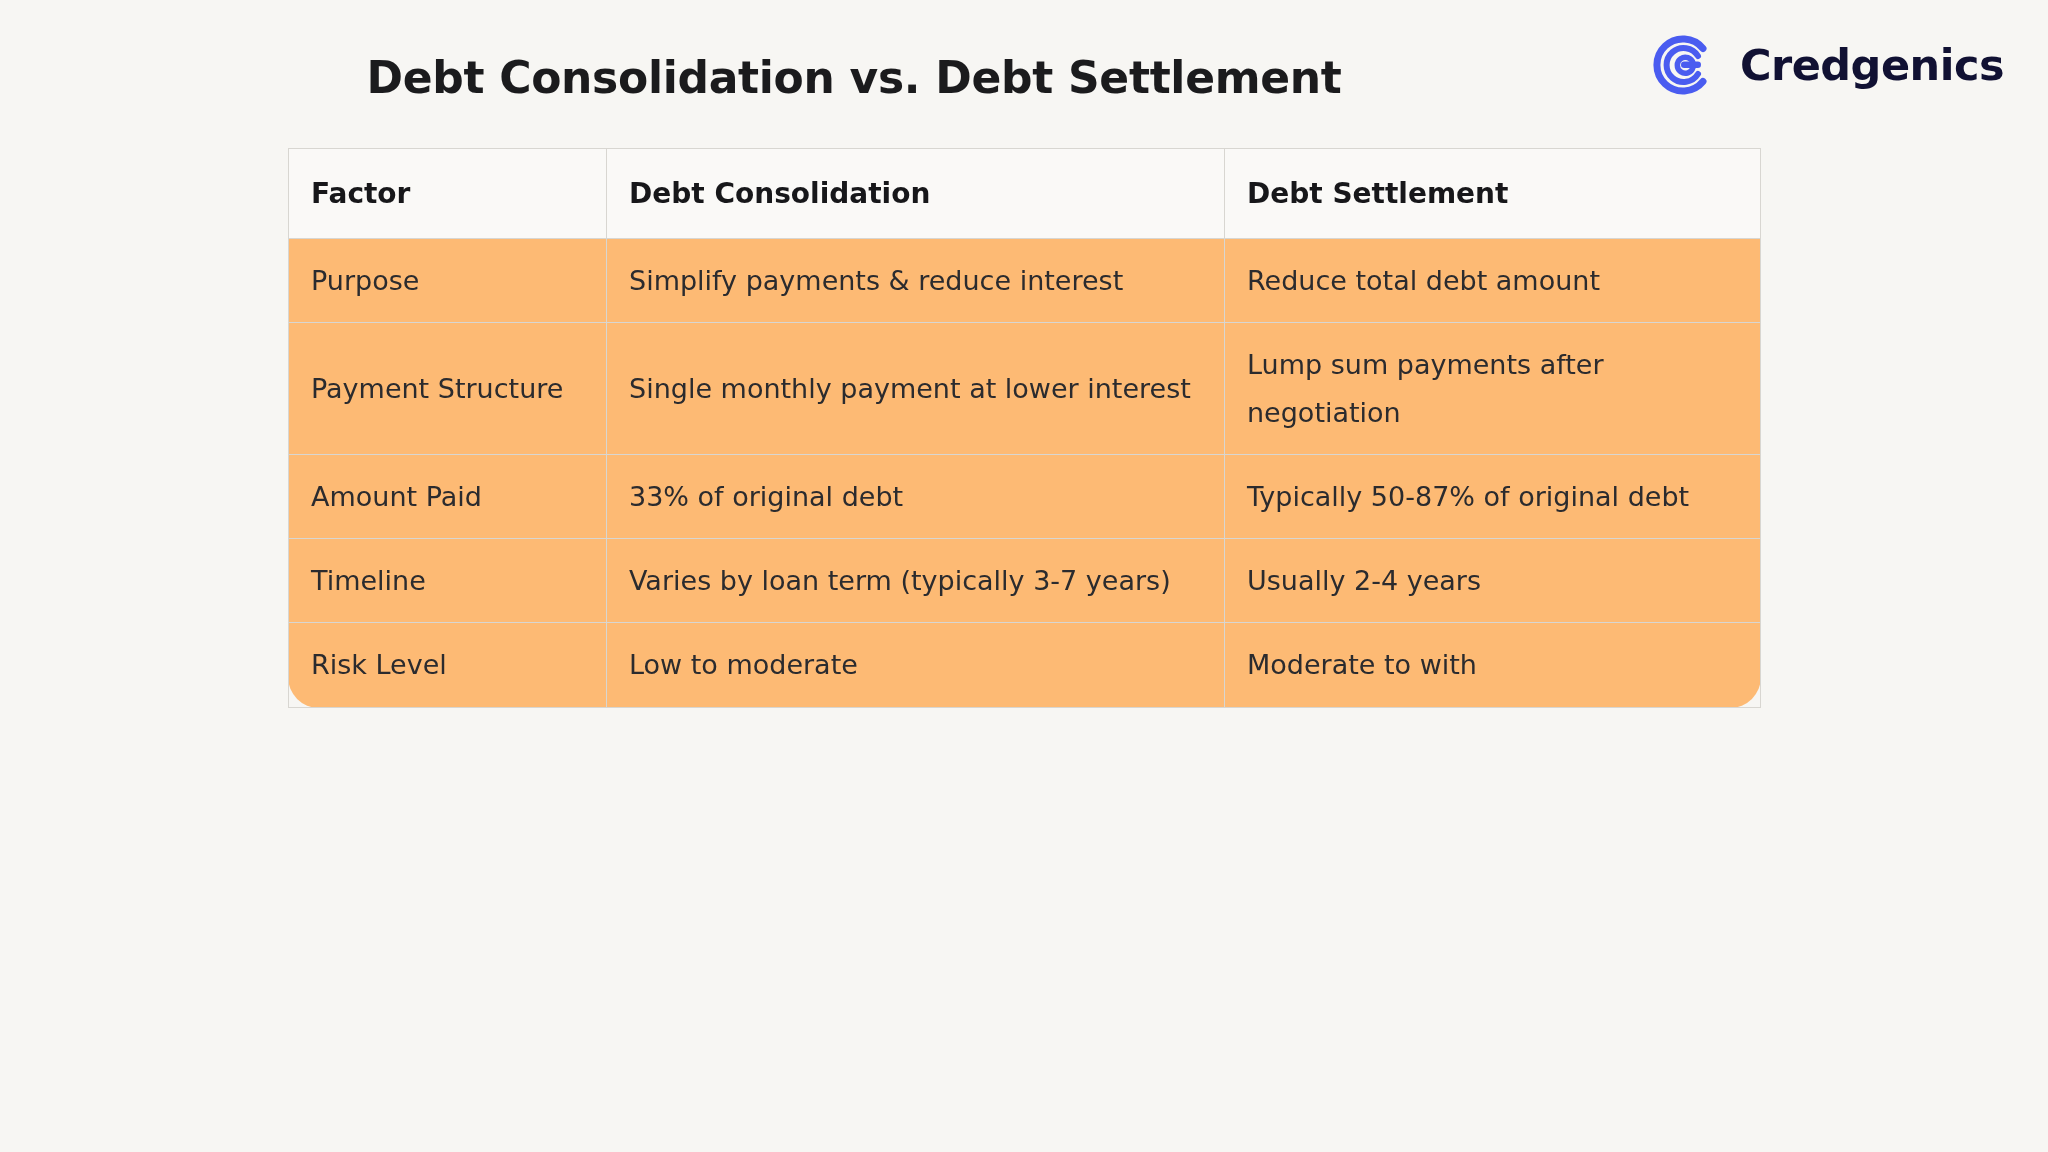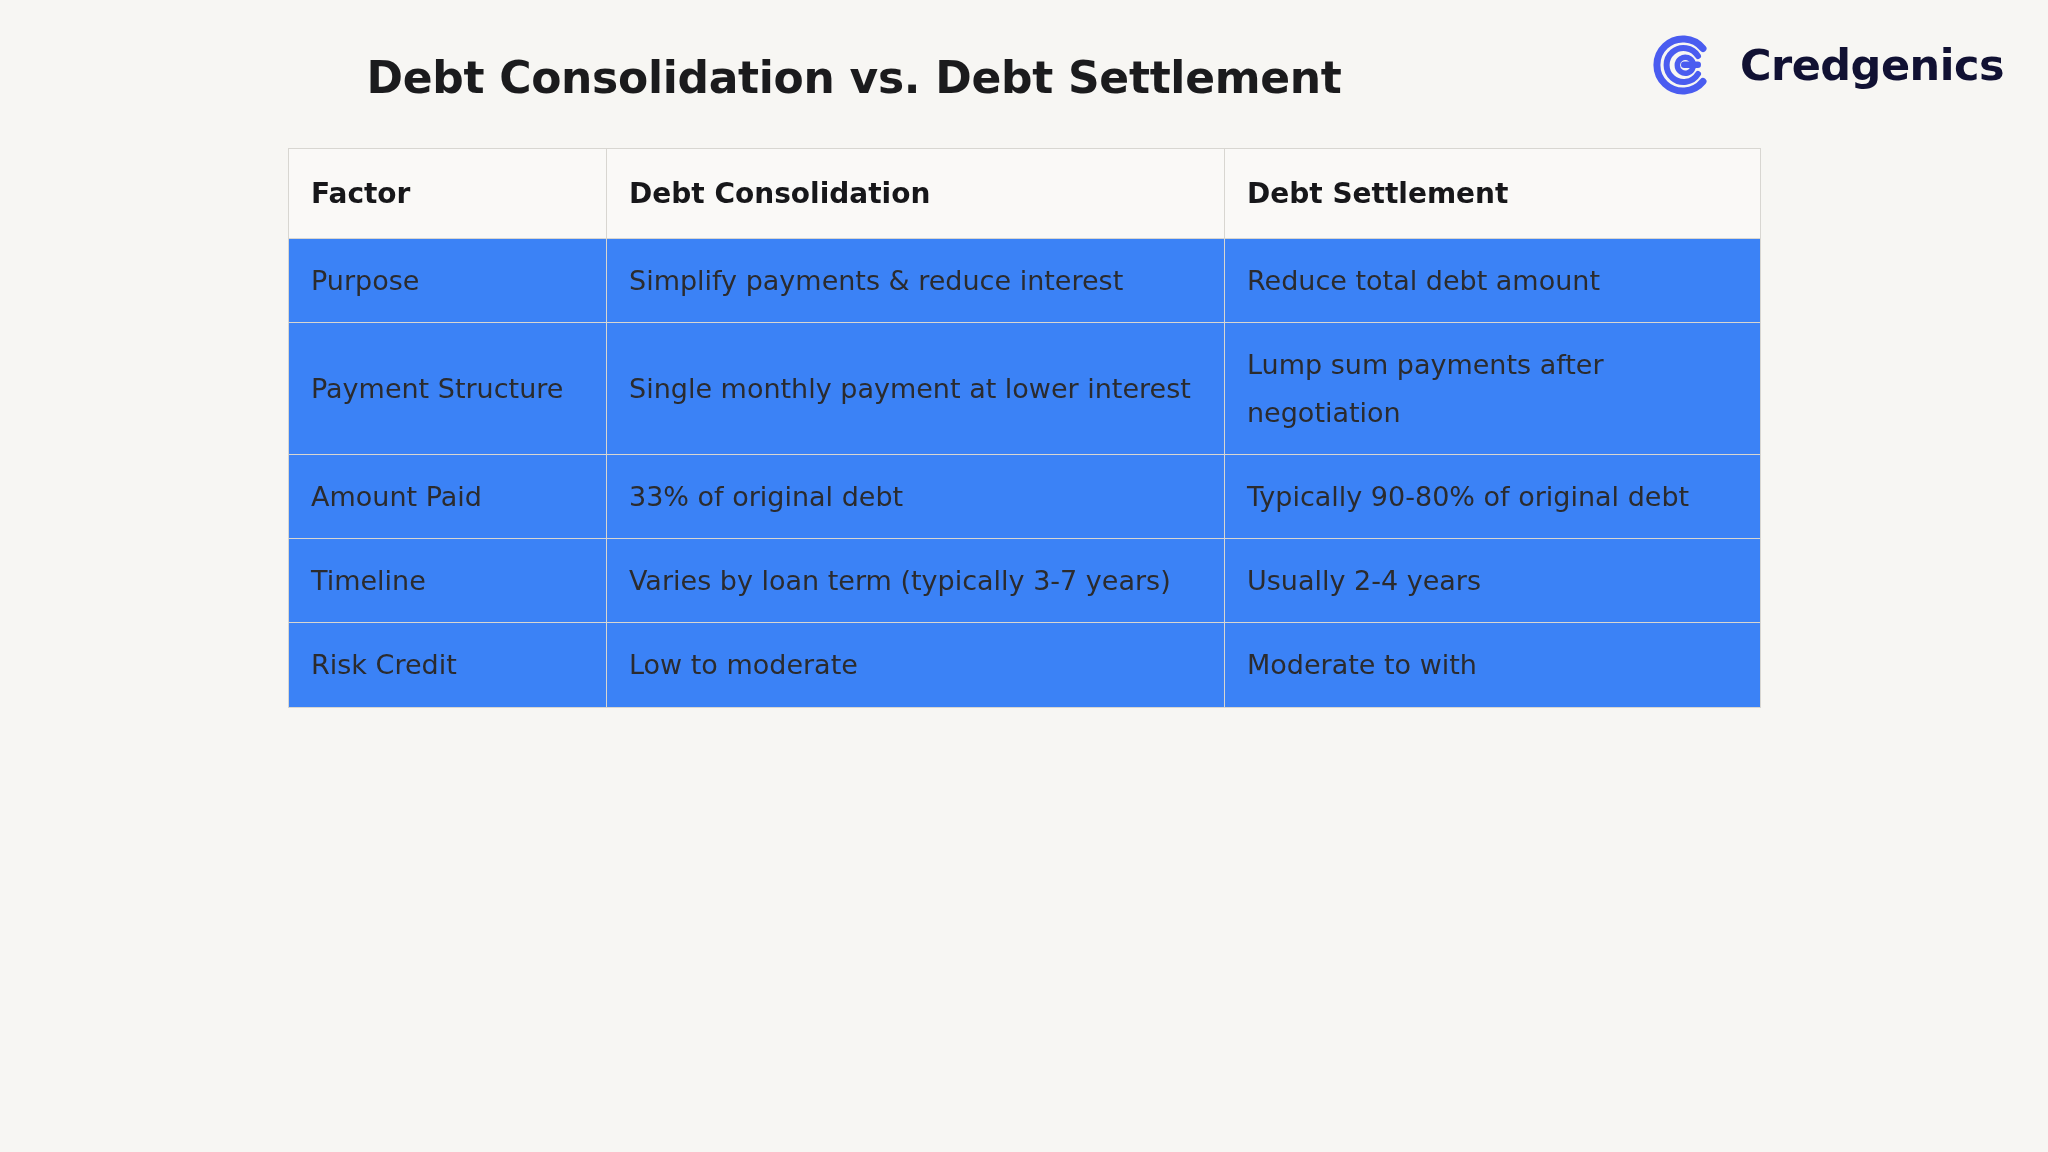--- a/index.html
+++ b/index.html
@@ -57,21 +57,22 @@
   .table-wrap {
     position: absolute;
     top: 148px;
     left: 288px;
     width: 1472px;
   }
   table.cmp {
     border-collapse: collapse;
     width: 100%;
     table-layout: fixed;
-    background: #3b82f6;
+    background: #fdba74;
+    border-radius: 31px;
   }
   table.cmp col.c1 { width: 318px; }
   table.cmp col.c2 { width: 618px; }
   table.cmp col.c3 { width: 536px; }
   table.cmp th, table.cmp td {
     border: 1px solid #d8d6d1;
     padding: 18px 22px;
     text-align: left;
     vertical-align: middle;
     font-size: 27px;
@@ -131,29 +132,29 @@
           <td>Reduce total debt amount</td>
         </tr>
         <tr>
           <td>Payment Structure</td>
           <td>Single monthly payment at lower interest</td>
           <td>Lump sum payments after negotiation</td>
         </tr>
         <tr>
           <td>Amount Paid</td>
           <td>33% of original debt</td>
-          <td>Typically 90-80% of original debt</td>
+          <td>Typically 50-87% of original debt</td>
         </tr>
         <tr>
           <td>Timeline</td>
           <td>Varies by loan term (typically 3-7 years)</td>
           <td>Usually 2-4 years</td>
         </tr>
         <tr>
-          <td>Risk Credit</td>
+          <td>Risk Level</td>
           <td>Low to moderate</td>
           <td>Moderate to with</td>
         </tr>
       </tbody>
     </table>
   </div>
 
 </div>
 
 </body></html>

